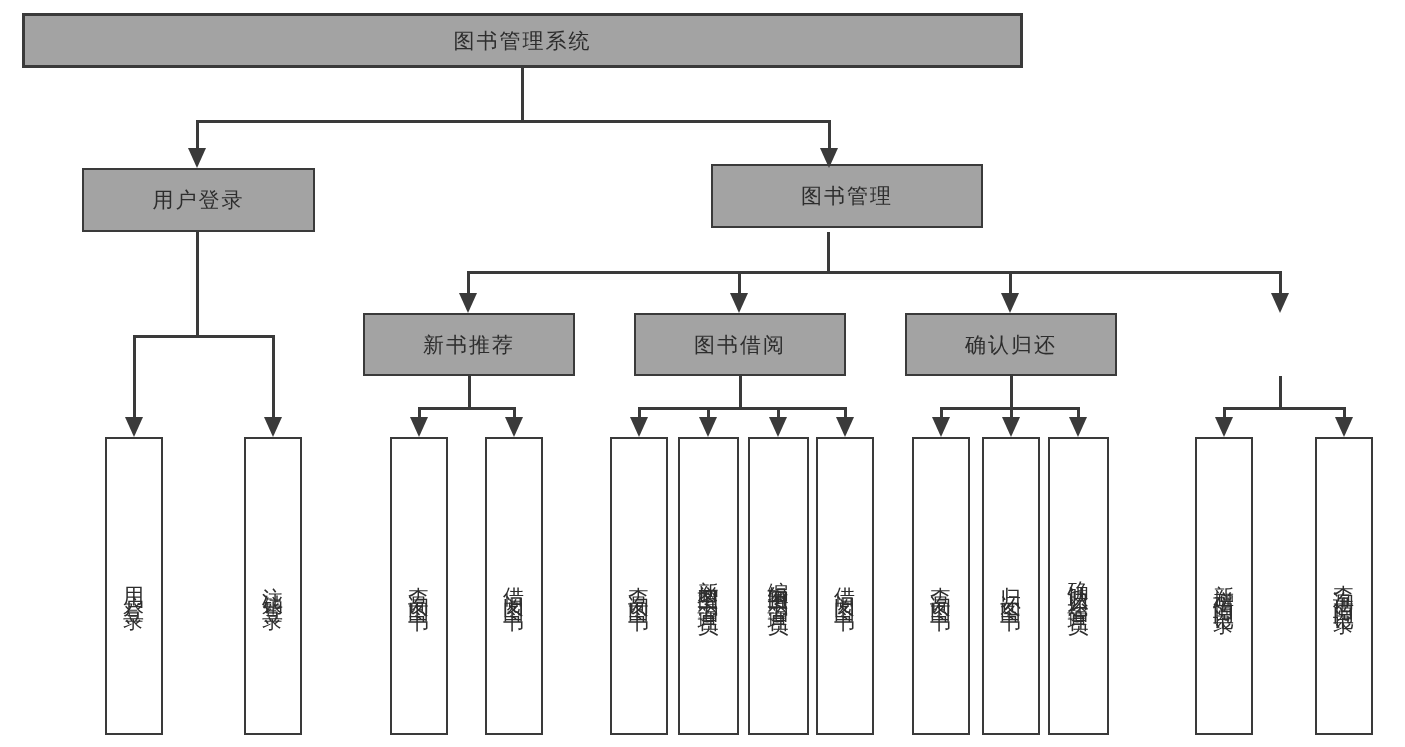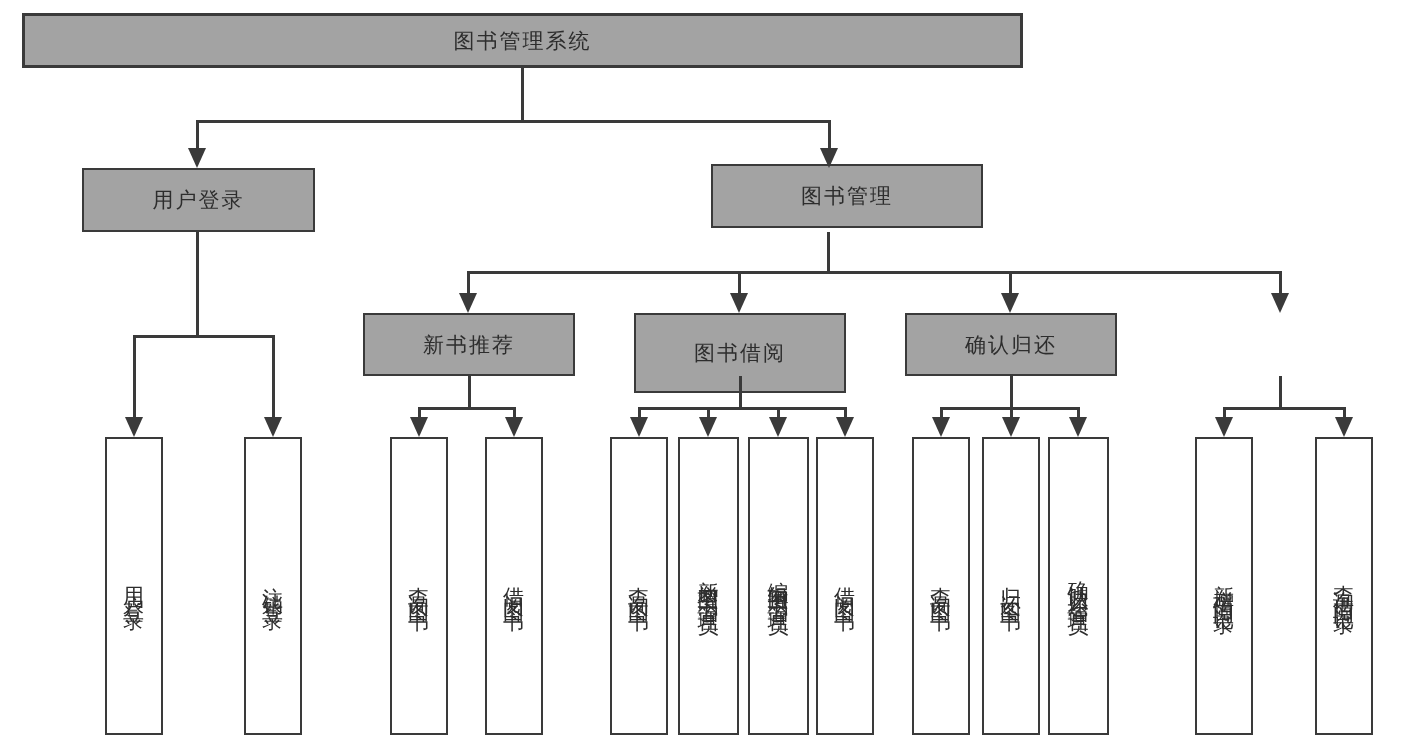--- a/index.html
+++ b/index.html
@@ -41,21 +41,21 @@
 <body>
 
 <div id="canvas">
 
   <div class="box" style="left:22px; top:13px; width:1001px; height:55px; border-width:3px;">图书管理系统</div>
 
   <div class="box" style="left:82px; top:168px; width:233px; height:64px;">用户登录</div>
   <div class="box" style="left:711px; top:164px; width:272px; height:64px;">图书管理</div>
 
   <div class="box" style="left:363px; top:313px; width:212px; height:63px;">新书推荐</div>
-  <div class="box" style="left:634px; top:313px; width:212px; height:80px;">图书借阅</div>
+  <div class="box" style="left:634px; top:313px; width:212px; height:63px;">图书借阅</div>
   <div class="box" style="left:905px; top:313px; width:212px; height:63px;">确认归还</div>
 
   <div class="leaf" style="left:105px; top:437px; width:58px; height:298px;">
     <span>用户登录</span>
     </div>
   <div class="leaf" style="left:244px; top:437px; width:58px; height:298px;">
     <span>注销登录</span>
     </div>
 
   <div class="leaf" style="left:390px; top:437px; width:58px; height:298px;">

